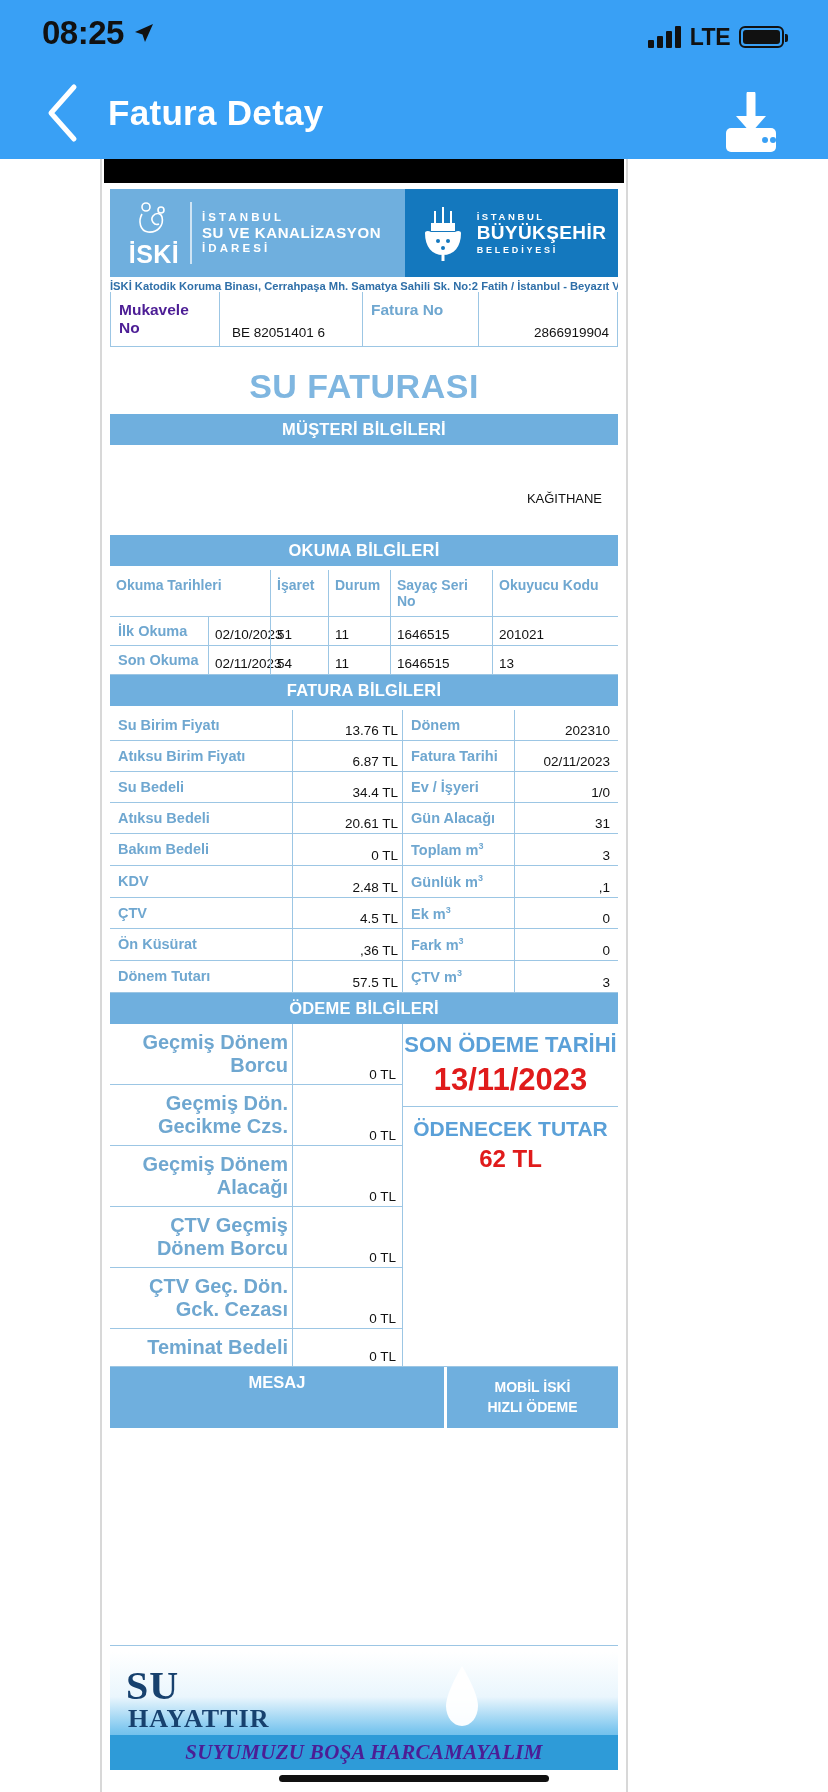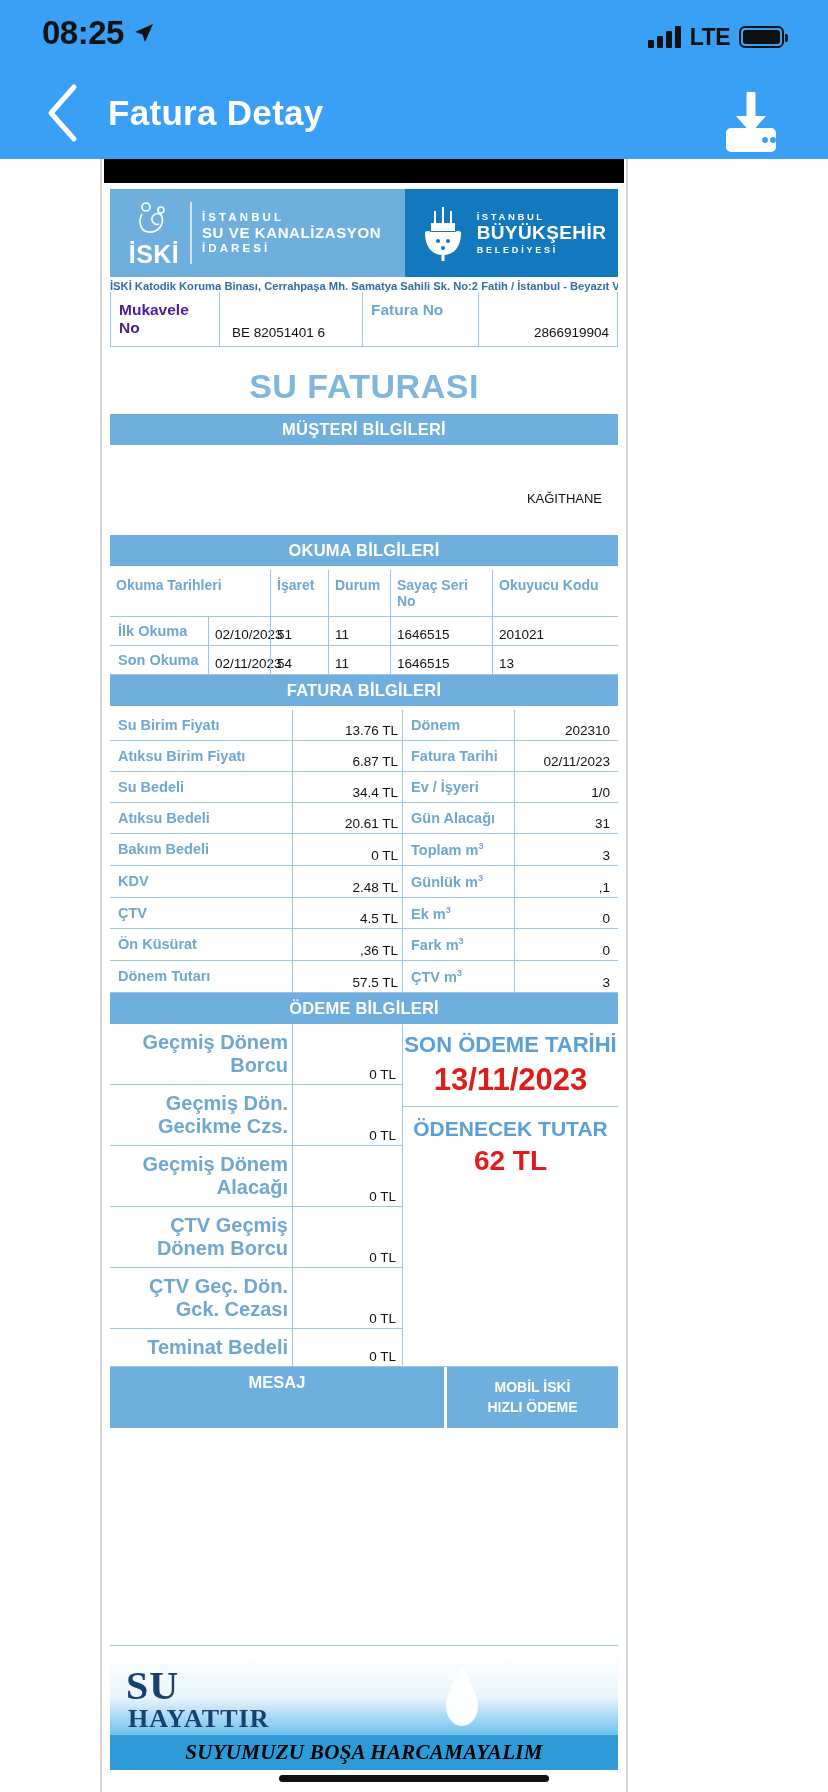--- a/index.html
+++ b/index.html
@@ -137,21 +137,21 @@
   .p-wrap{ display:flex; margin:0 8px; border-bottom:1px solid #9CC6E4;}
   .p-left{ width:292px; }
   .p-row{ display:flex; border-bottom:1px solid #9CC6E4; }
   .p-lbl{ width:182px; color:#6FA7D0; font-size:20px; font-weight:bold; padding:7px 4px 7px 8px;text-align:right;}
   .p-val{ flex:1; color:#111; font-size:13.5px; display:flex; align-items:flex-end; justify-content:flex-end; padding:8px 6px 2px 0; border-left:1px solid #9CC6E4;}
   .p-right{ flex:1; border-left:1px solid #9CC6E4; display:flex; flex-direction:column;}
   .p-r-title{ color:#5AA0D8; font-size:22px; font-weight:bold; text-align:center; padding:8px 0 2px 0;}
   .p-r-big{ color:#E01B1B; font-size:31px; font-weight:bold; text-align:center; padding:2px 0 8px 0;}
   .p-r-sep{ border-bottom:1px solid #9CC6E4; }
   .p-r-title2{ color:#5AA0D8; font-size:21px; font-weight:bold; text-align:center; padding:10px 0 2px 0;}
-  .p-r-big2{ color:#E01B1B; font-size:28px; font-weight:bold; text-align:center; padding:2px 0 6px 0;}
+  .p-r-big2{ color:#E01B1B; font-size:24px; font-weight:bold; text-align:center; padding:2px 0 6px 0;}
 
   
   .mesaj-row{ display:flex; margin:0 8px; }
   .mesaj-band{ flex:1; background:#6FAFDE; color:#fff; text-align:center; font-size:16.5px; font-weight:bold; padding:6px 0;}
   .mobil-box{
     width:174px; background:#6FAFDE; color:#fff; text-align:center;
     font-size:14px; font-weight:bold; padding:10px 0; line-height:1.45;
     border-left:3px solid #fff;
   }
   .mesaj-body{ height:218px; margin:0 8px; border-bottom:1px solid #9CC6E4;}
@@ -159,21 +159,21 @@
   
   .footer-banner{
     position:relative; margin:6px 8px 0 8px; height:118px;
     background:linear-gradient(180deg,#ffffff 0%,#eaf6fd 38%,#7ec7ef 66%,#2E9BD8 100%);
     overflow:hidden;
   }
   .fb-su{ position:absolute; left:16px; top:10px; color:#17416E; font-size:40px; font-weight:bold; letter-spacing:1px; font-family:"Liberation Serif", serif;}
   .fb-hay{ position:absolute; left:18px; top:52px; color:#17416E; font-size:26px; font-weight:bold; letter-spacing:1px; font-family:"Liberation Serif", serif;}
   .fb-bottom{
     position:absolute; left:0; bottom:0; width:100%; background:#2E9BD8;
-    color:#000000; text-align:center; font-style:italic; font-weight:bold;
+    color:#4c1d95; text-align:center; font-style:italic; font-weight:bold;
     font-size:21px; padding:5px 0; letter-spacing:0.3px;
     font-family:"Liberation Serif", serif;
   }
   .drop{ position:absolute; right:132px; top:12px; }
   .home-ind{
     position:absolute; bottom:10px; left:50%; transform:translateX(-50%);
     width:270px; height:7px; background:#111; border-radius:4px;
   }
 </style>
 </head>

